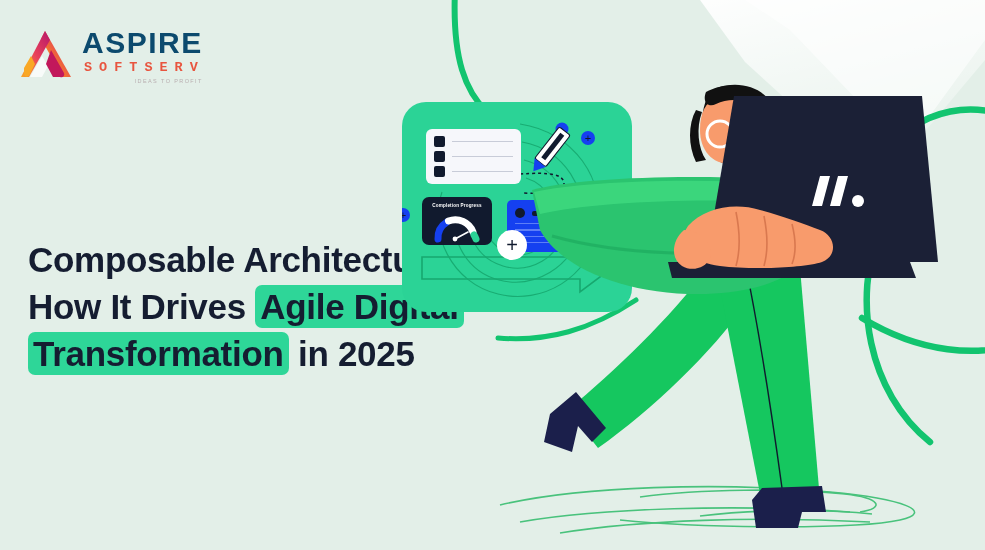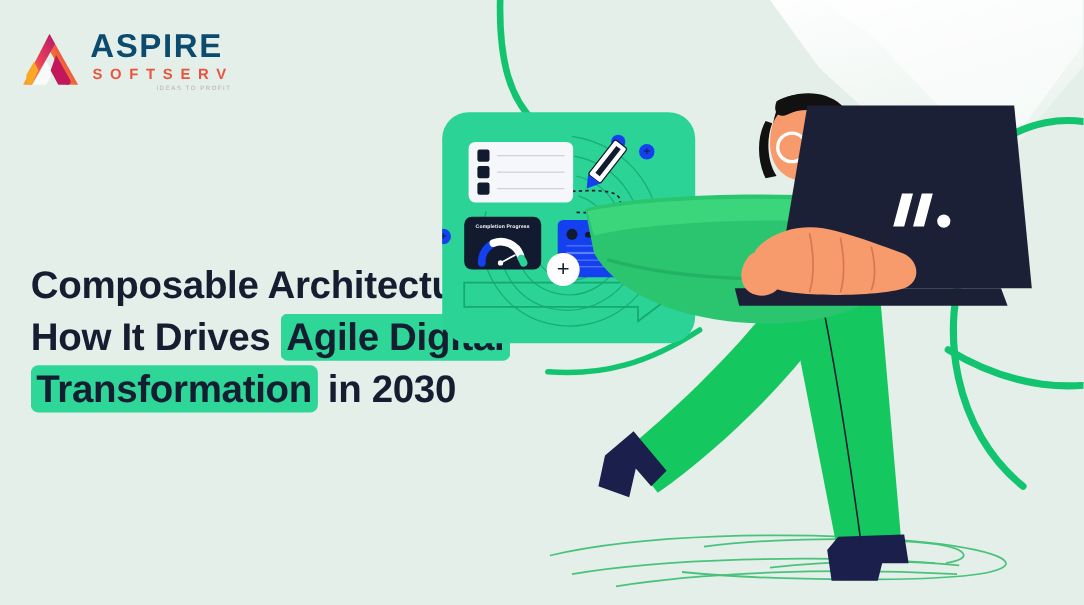--- a/index.html
+++ b/index.html
@@ -17,21 +17,21 @@
   
   .logo { position:absolute; left:18px; top:26px; display:flex; align-items:center; gap:8px; }
   .logo-mark { width:56px; height:54px; flex:0 0 auto; }
   .logo-text { display:flex; flex-direction:column; line-height:1; padding-top:2px; }
   .logo-aspire {
     font-family:"Liberation Sans", sans-serif;
     font-weight:bold; font-size:30px; letter-spacing:1.5px;
     color:#0c4a6e;
   }
   .logo-soft {
-    font-family:Liberation Sans, sans-serif;
+    font-family:Liberation Mono, monospace;
     font-weight:bold; font-size:13.5px; letter-spacing:7.0px;
     color:#e8553f; margin-top:3px; padding-left:2px;
   }
   .logo-tag {
     font-family:"Liberation Sans", sans-serif;
     font-size:5.5px; letter-spacing:1.4px; color:#b9aeb0;
     margin-top:4px; align-self:flex-end; padding-right:2px;
   }
 
   
@@ -179,21 +179,21 @@
       <path d="M33 22 L46 45 C47 48 45 50 42 49 L35 49 L28 36 Z" fill="#c2185b"></path>
       <path d="M6 40 L13 28 L17 36 L11 48 C9 50 5 48 6 44 Z" fill="#f9a825"></path>
     </svg>
     <div class="logo-text">
       <div class="logo-aspire">ASPIRE</div>
       <div class="logo-soft">SOFTSERV</div>
       <div class="logo-tag">IDEAS TO PROFIT</div>
     </div>
   </div>
 
-  <h1 class="headline"><span>Composable Architecture How It Drives </span><span class="hl">Agile Digital Transformation</span><span> in 2030</span></h1>
+  <h1 class="headline"><span>Composable Architecture How It Drives </span><span class="hl">Agile Digital Transformation</span><span> in 2025</span></h1>
 
   <div class="card">
 
     <svg class="card-svg" viewBox="0 0 230 210" xmlns="http://www.w3.org/2000/svg">
 
       <g stroke="#17a86f" fill="none" stroke-width="1.1" opacity="0.9">
         <path d="M118,22 C172,30 205,78 196,128 C187,176 140,203 96,192 C50,181 26,132 40,90"></path>
         <path d="M120,40 C163,48 187,88 179,127 C170,166 132,187 97,178 C62,169 44,131 54,97"></path>
         <path d="M122,58 C154,66 170,96 164,126 C157,156 128,172 101,164 C74,156 61,129 69,103"></path>
         <path d="M124,76 C146,83 156,104 151,125 C146,146 126,157 107,151 C88,145 79,126 84,108"></path>

